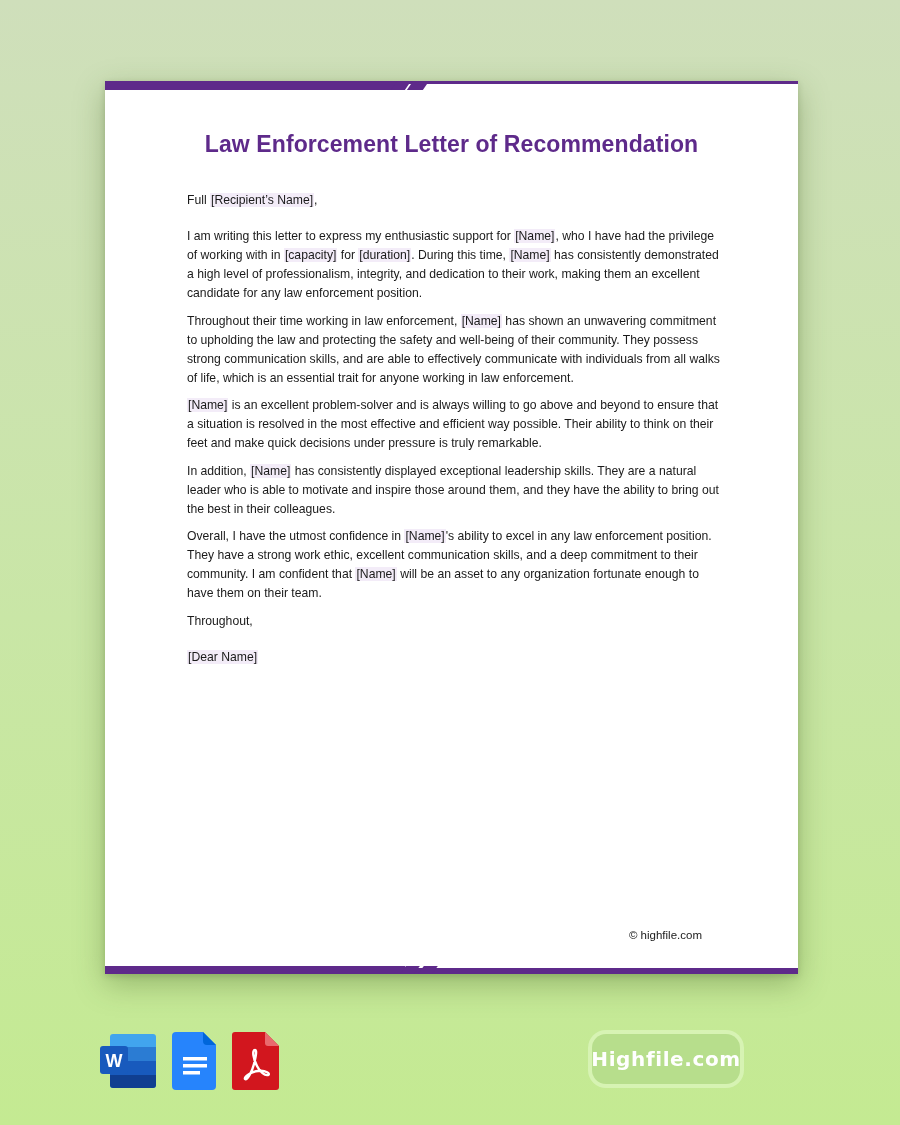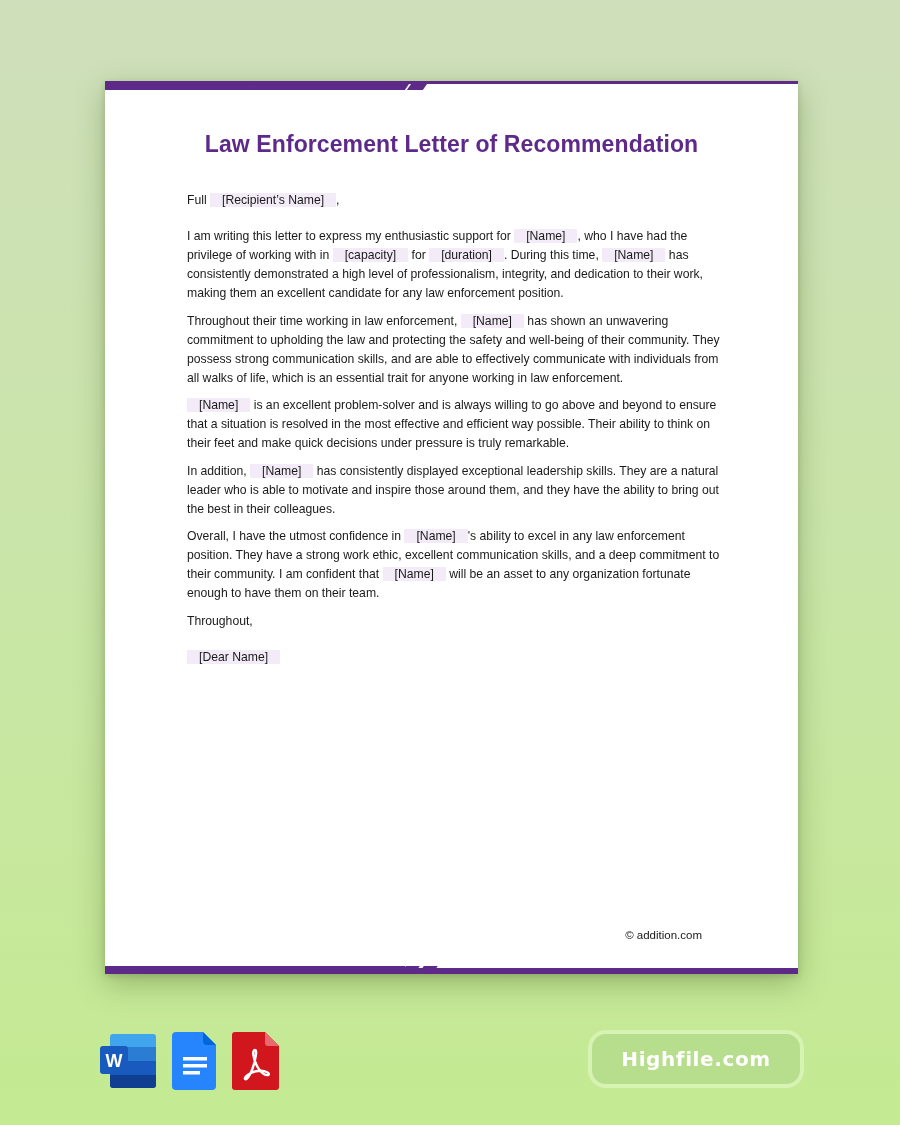--- a/index.html
+++ b/index.html
@@ -27,30 +27,30 @@
   .title {
     position:absolute; left:0; right:0; top:50px; text-align:center;
     color:#5e2a8a; font-size:23px; letter-spacing:0.1px;font-weight:bold;
   }
   .body-text {
     position:absolute; left:82px; width:540px; top:110px;
     color:#1a1a1a; font-size:12.2px; line-height:19px;
   }
   .body-text p { margin:0 0 8.5px 0; }
   .salutation { margin-bottom:17px !important; }
-  .ph { background:#f3ecf8; padding:0 12px; }
+  .ph { background:#f3ecf8; padding:0 1px; }
   .closing { margin-bottom:17px !important; }
   .footer-copy {
     position:absolute; right:96px; top:848px; font-size:11.5px; color:#1a1a1a;
   }
 
   .icons { position:absolute; left:100px; top:1030px; height:62px; }
   .icon { position:absolute; top:0; }
   .brand-btn {
-    position:absolute; left:592px; top:1034px; width:208px; height:50px;
+    position:absolute; left:592px; top:1034px; width:148px; height:50px;
     border-radius:14px; background:#b7de8c;
     box-shadow: 0 0 0 4px rgba(220,245,190,0.75);
     display:flex; align-items:center; justify-content:center;
     color:#ffffff; font-size:20px; font-weight:bold; letter-spacing:0.6px;
     font-family: "DejaVu Sans", sans-serif;
   }
 </style>
 </head>
 <body>
 
@@ -73,21 +73,21 @@
     <p><span class="ph">[Name]</span><span> is an excellent problem-solver and is always willing to go above and beyond to ensure that a situation is resolved in the most effective and efficient way possible. Their ability to think on their feet and make quick decisions under pressure is truly remarkable.</span></p>
 
     <p><span>In addition, </span><span class="ph">[Name]</span><span> has consistently displayed exceptional leadership skills. They are a natural leader who is able to motivate and inspire those around them, and they have the ability to bring out the best in their colleagues.</span></p>
 
     <p><span>Overall, I have the utmost confidence in </span><span class="ph">[Name]</span><span>'s ability to excel in any law enforcement position. They have a strong work ethic, excellent communication skills, and a deep commitment to their community. I am confident that </span><span class="ph">[Name]</span><span> will be an asset to any organization fortunate enough to have them on their team.</span></p>
 
     <p class="closing">Throughout,</p>
     <p><span class="ph">[Dear Name]</span></p>
   </div>
 
-  <div class="footer-copy">© addition.com</div>
+  <div class="footer-copy">© highfile.com</div>
 
   <div class="bar-bot-thick"></div>
   <div class="bar-bot-left"></div>
   <div class="bar-bot-slash1"></div>
   <div class="bar-bot-slash2"></div>
 </div>
 
 <div class="icons">
   <div class="icon" style="left:0;">
     <svg width="58" height="60" viewBox="0 0 58 60">

